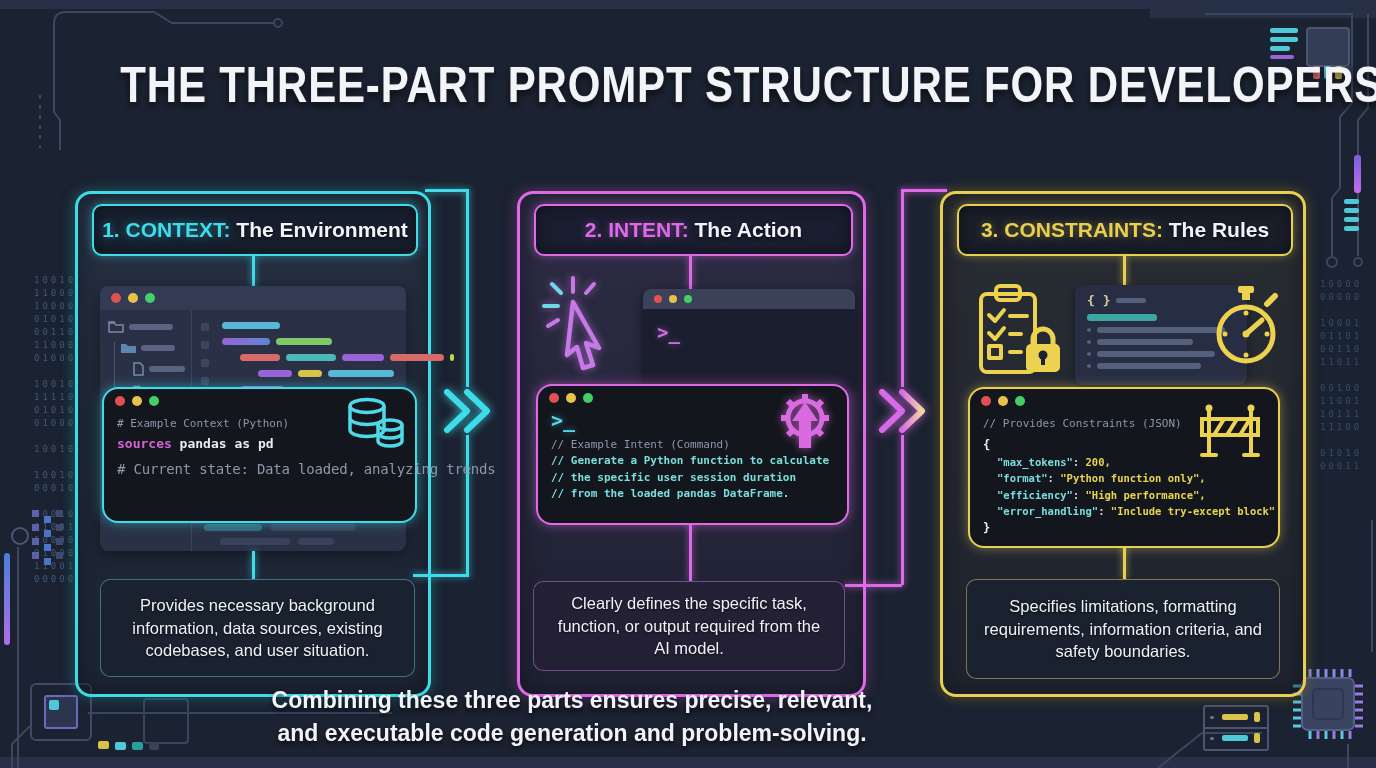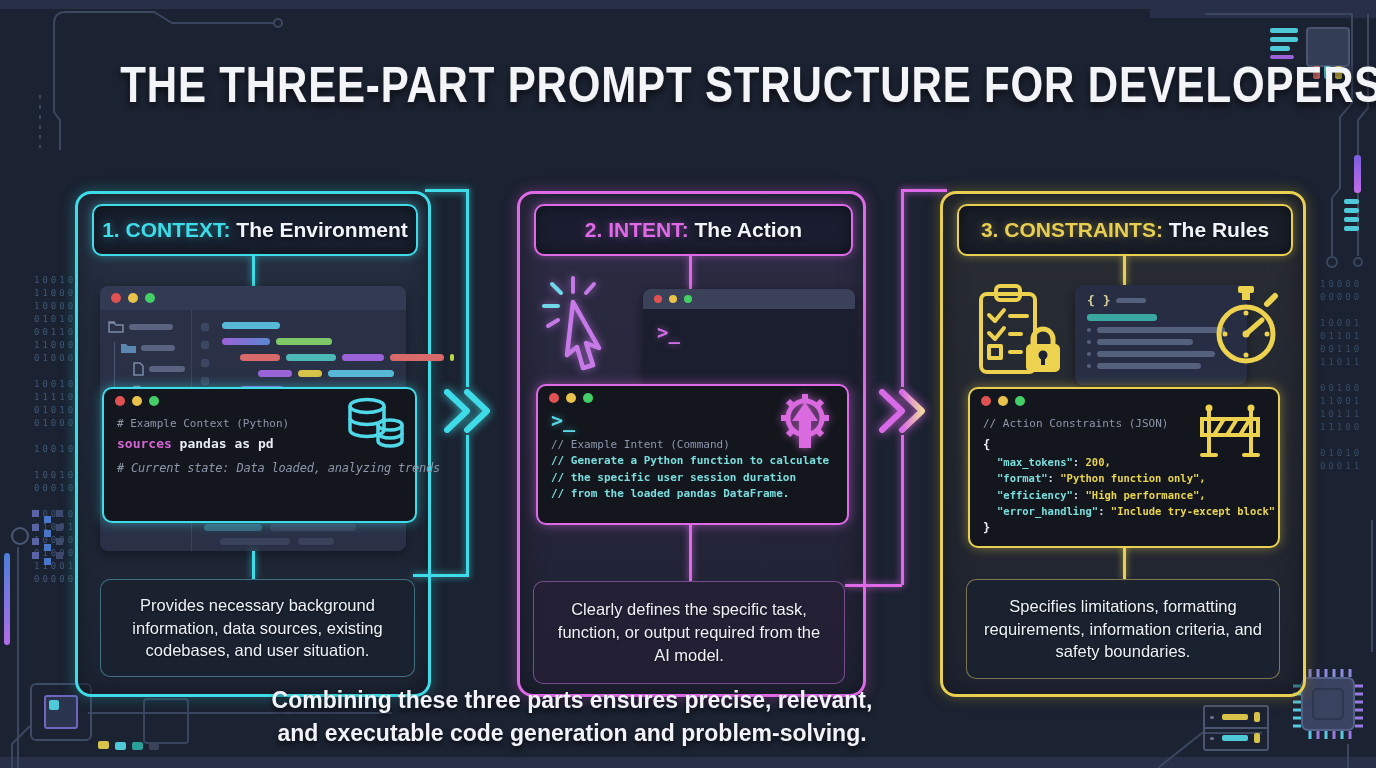--- a/index.html
+++ b/index.html
@@ -53,28 +53,28 @@
   .filetree{width:92px;border-right:1px solid #3a4459;padding:10px 0 0 8px;box-sizing:border-box;}
   .ftrow{display:flex;align-items:center;gap:5px;margin-bottom:9px;}
   .ftbar{height:6px;border-radius:3px;background:#5a6480;}
   .codearea{position:relative;flex:1;padding:12px 0 0 30px;}
   .gut{position:absolute;left:9px;top:13px;}
   .gut i{display:block;width:8px;height:8px;border-radius:2px;background:#3c4660;margin-bottom:10px;}
   .brow{display:flex;gap:6px;margin-bottom:9px;}
   .bar{height:7px;border-radius:3.5px;}
   .faintrow{position:absolute;display:flex;gap:8px;opacity:.55;}
 
-  .codebox{position:absolute;background:#13161d;border-radius:10px;z-index:5;
+  .codebox{position:absolute;background:#13161d;border-radius:16px;z-index:5;
            font-family:"DejaVu Sans Mono",monospace;}
   .cb1{border:2.5px solid #3edce8;box-shadow:0 0 12px rgba(62,220,232,.5);}
   .cb2{border:2.5px solid #df6ae8;box-shadow:0 0 12px rgba(223,106,232,.5);}
   .cb3{border:2.5px solid #e8cf52;box-shadow:0 0 12px rgba(232,207,82,.45);}
   .cbody{position:absolute;left:13px;right:12px;top:28px;}
   .cmt{color:#8d97ab;font-size:11px;margin-bottom:6px;white-space:nowrap;}
-  .cmt.sm{font-size:12px;letter-spacing:-.2px;font-style:italic;}
+  .cmt.sm{font-size:14px;letter-spacing:-.2px;}
   .cline{font-size:13px;font-weight:bold;color:#e9edf4;margin-bottom:10px;white-space:nowrap;}
   .kw{color:#d465d4;} .str{color:#e8d44d;}
   .cyanline{color:#7adede;font-size:11px;font-weight:bold;line-height:1.5;white-space:nowrap;}
   .bigprompt{color:#56d8e8;font-size:20px;font-weight:bold;margin-bottom:6px;
              text-shadow:0 0 6px rgba(86,216,232,.6);}
   .jline{font-size:10.5px;font-weight:bold;line-height:1.55;white-space:nowrap;}
   .jbrace{color:#e9edf4;font-size:12px;font-weight:bold;line-height:1.5;}
   .jkey{color:#7adede;} .jsep{color:#c8d0dc;} .jval{color:#e8d44d;}
   .indent{padding-left:14px;}
 
@@ -434,21 +434,21 @@
       <div class="cbody" style="top:22px;">
         <div class="bigprompt">&gt;_</div>
         <div class="cmt" style="margin-bottom:2px;">// Example Intent (Command)</div>
         <div class="cyanline">// Generate a Python function to calculate</div>
         <div class="cyanline">// the specific user session duration</div>
         <div class="cyanline">// from the loaded pandas DataFrame.</div>
       </div>
     </div>
 
     <div class="conn c-mag" style="left:169px;top:327px;width:3px;height:60px;"></div>
-    <div class="descbox d2" style="left:13px;top:387px;width:312px;height:103px;">
+    <div class="descbox d2" style="left:13px;top:387px;width:312px;height:90px;">
       <div>Clearly defines the specific task, function, or output required from the AI model.</div>
     </div>
   </div>
 
   <div class="panel p3">
     <div class="phead" style="width:332px;">
       <span class="num">3. CONSTRAINTS:</span><span class="rest"> The Rules</span>
     </div>
     <div class="conn c-yel" style="left:180px;top:62px;width:3px;height:30px;"></div>
 
@@ -522,21 +522,21 @@
           <line x1="20" y1="36" x2="30" y2="20"></line>
             <line x1="33" y1="36" x2="43" y2="20"></line>
             <line x1="46" y1="36" x2="56" y2="20"></line>
           <line x1="8" y1="56" x2="22" y2="56"></line>
             <line x1="50" y1="56" x2="64" y2="56"></line>
         </g>
         <circle cx="15" cy="9" r="3.5" fill="#ecd24f"></circle>
           <circle cx="57" cy="9" r="3.5" fill="#ecd24f"></circle>
       </svg>
       <div class="cbody">
-        <div class="cmt">// Action Constraints (JSON)</div>
+        <div class="cmt">// Provides Constraints (JSON)</div>
         <div class="jbrace">{</div>
         <div class="jline indent"><span class="jkey">"max_tokens"</span><span class="jsep">: </span><span class="jval">200,</span></div>
         <div class="jline indent"><span class="jkey">"format"</span><span class="jsep">: </span><span class="jval">"Python function only",</span></div>
         <div class="jline indent"><span class="jkey">"efficiency"</span><span class="jsep">: </span><span class="jval">"High performance",</span></div>
         <div class="jline indent"><span class="jkey">"error_handling"</span><span class="jsep">: </span><span class="jval">"Include try-except block"</span></div>
         <div class="jbrace">}</div>
       </div>
     </div>
 
     <div class="conn c-yel" style="left:180px;top:350px;width:3px;height:35px;"></div>

